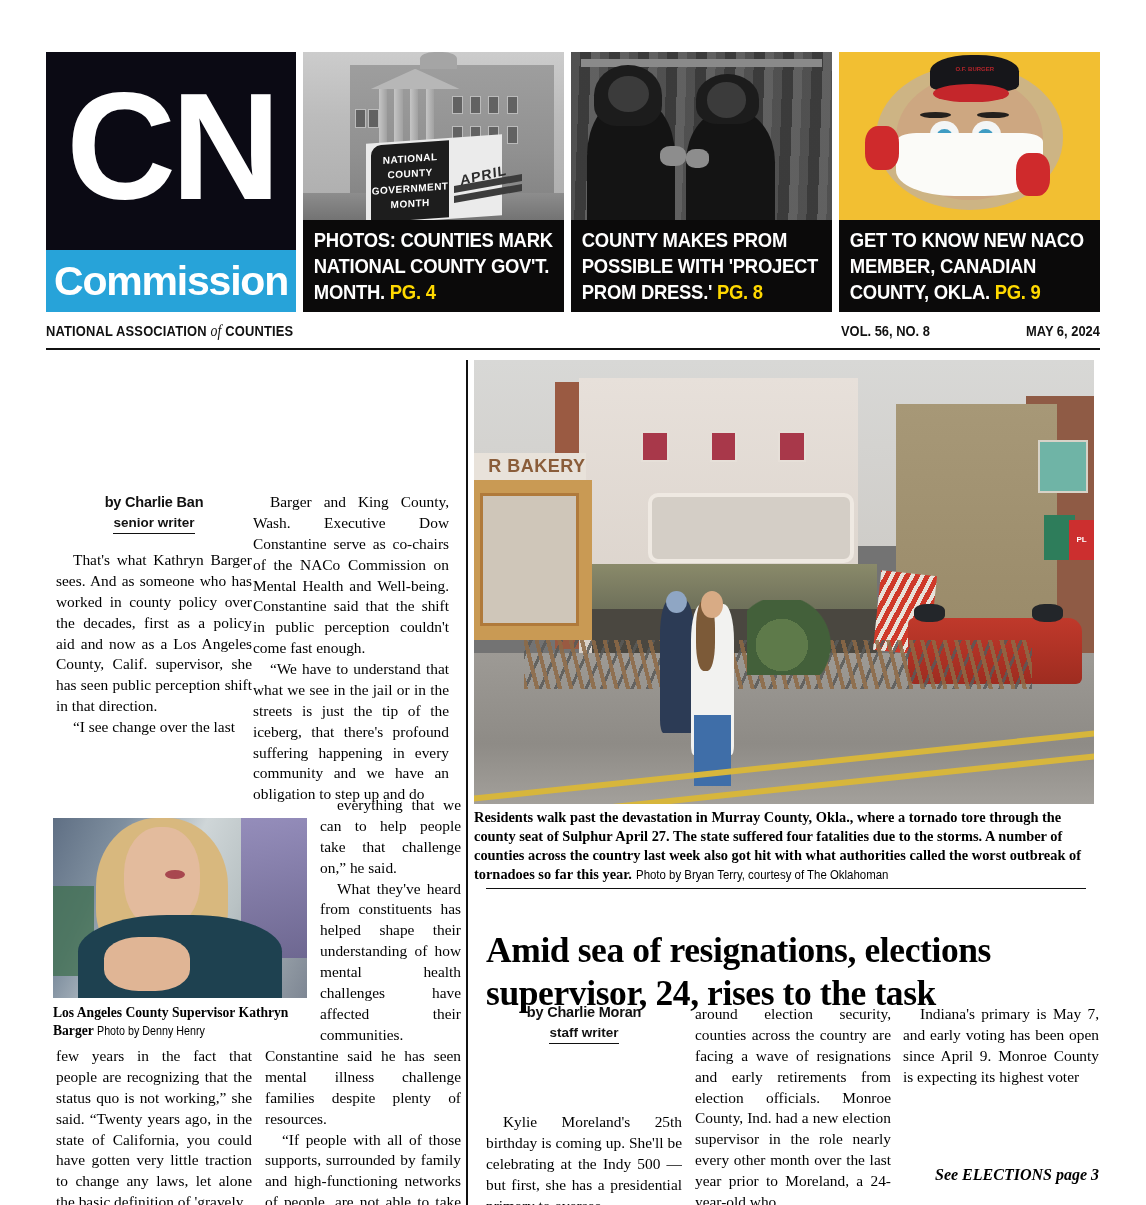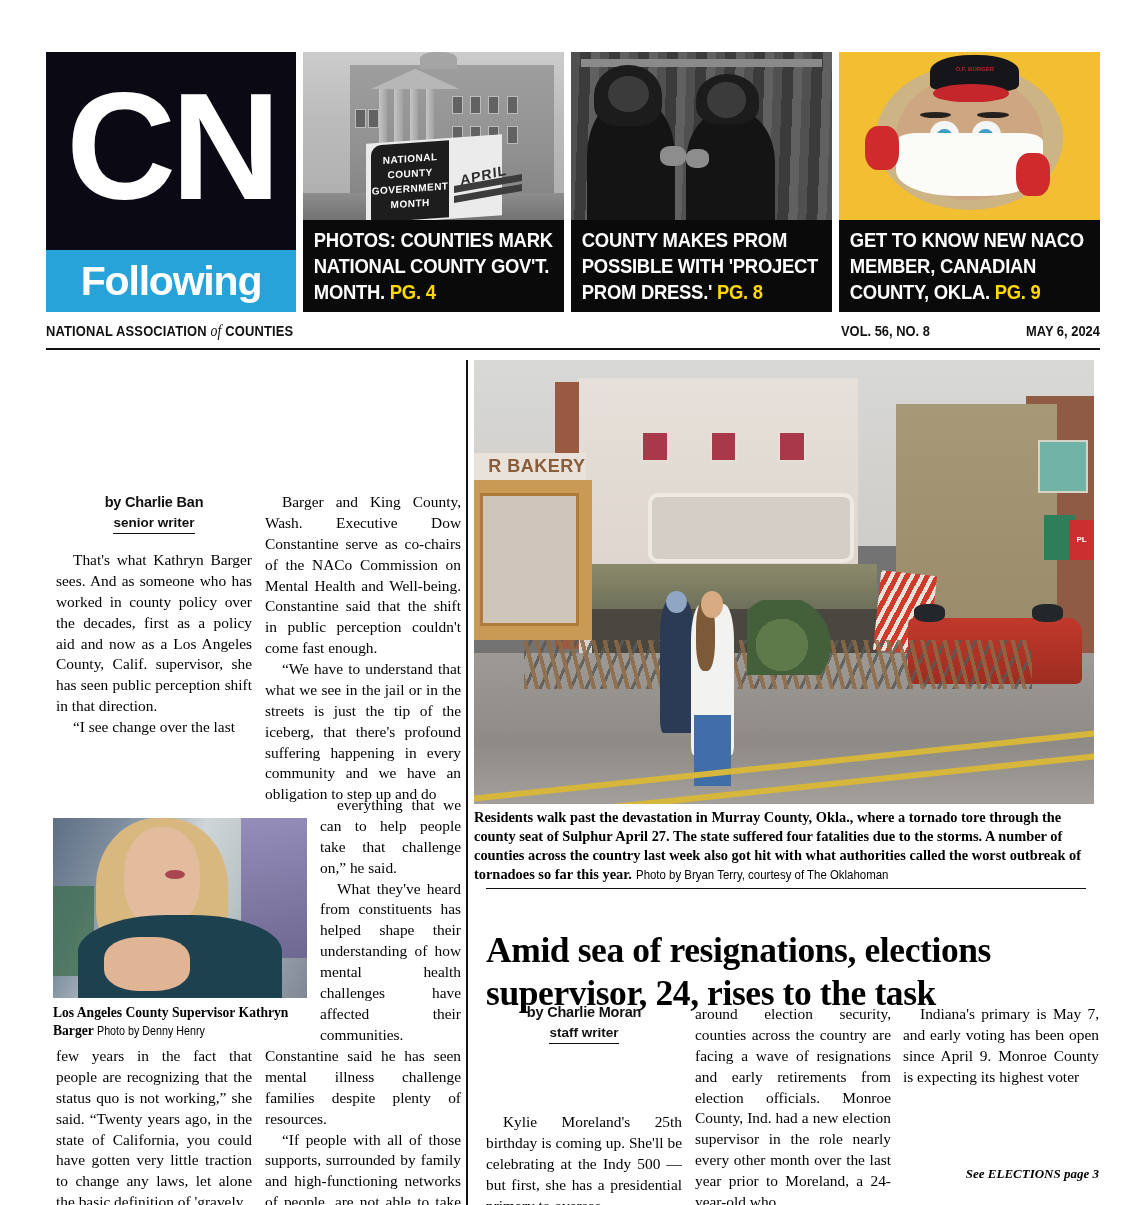--- a/index.html
+++ b/index.html
@@ -357,21 +357,21 @@
     font-family: "Liberation Serif", serif;
     font-size: 15.4px;
     line-height: 1.355;
     text-align: justify;
     color: #000;
     hyphens: manual;
   }
   .body-col p { margin: 0; text-indent: 17px; }
 
   .lead-col1 { left: 56px; top: 550px; width: 196px; }
-  .lead-col2 { left: 265px; top: 492px; width: 196px; }
+  .lead-col2 { left: 253px; top: 492px; width: 196px; }
   .lead-col2b { left: 320px; top: 795px; width: 141px; }
   .lead-col1c { left: 56px; top: 1046px; width: 196px; }
   .lead-col2c { left: 265px; top: 1046px; width: 196px; }
 
   .barger-photo {
     position: absolute;
     left: 53px;
     top: 818px;
     width: 254px;
     height: 180px;
@@ -571,41 +571,41 @@
 
   .el-col1 { left: 486px; top: 1112px; width: 196px; }
   .el-col2 { left: 695px; top: 1004px; width: 196px; }
   .el-col3 { left: 903px; top: 1004px; width: 196px; }
 
   .jump {
     position: absolute;
     font-family: "Liberation Serif", serif;
     font-weight: bold;
     font-style: italic;
-    font-size: 13px;
+    font-size: 16px;
     text-align: right;
     color: #000;
   }
 
   .hr-thin {
     position: absolute;
     background: #111;
     height: 1.2px;
   }
 </style>
 </head>
 <body>
 
 <div class="page">
 
   <div class="flag">
 
     <div class="logo-box">
       <div class="logo-cn">CN</div>
-      <div class="logo-name">Following</div>
+      <div class="logo-name">Commission</div>
     </div>
 
     <div class="teaser">
       <div class="teaser-photo">
         <div class="ph-courthouse">
           <div class="ch-building"></div>
           <div class="ch-tower"></div>
           <div class="ch-pediment"></div>
           <div class="ch-col" style="left:29%"></div>
           <div class="ch-col" style="left:35%"></div>

